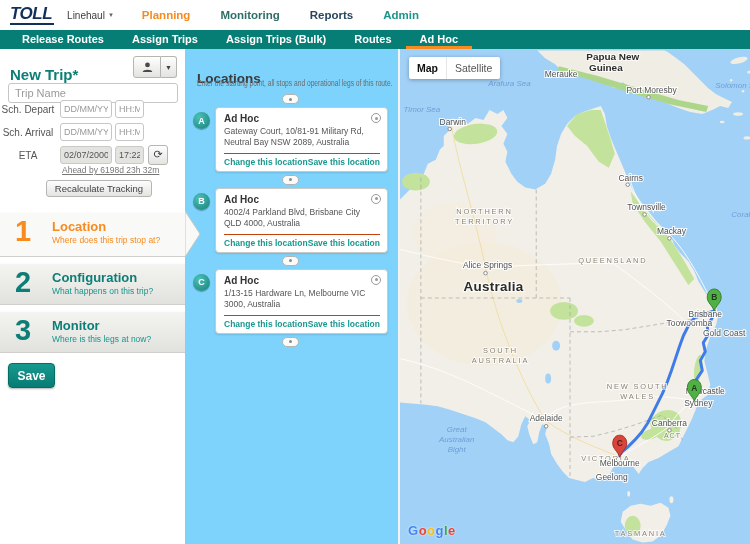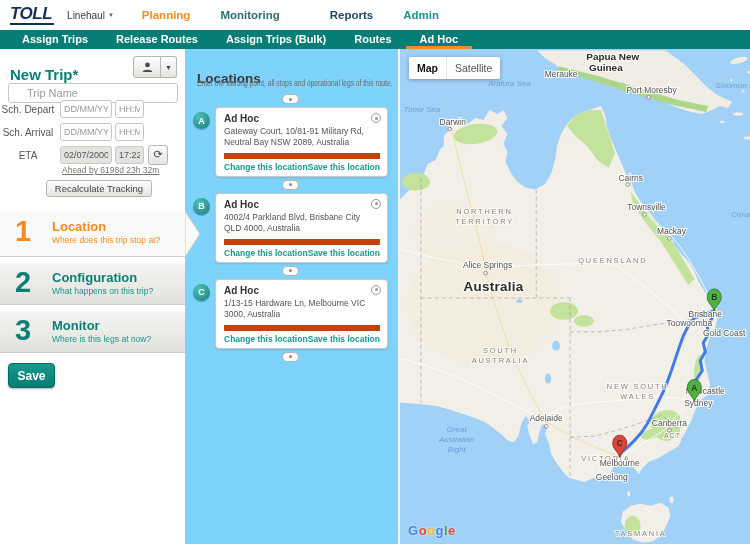--- a/index.html
+++ b/index.html
@@ -8,36 +8,36 @@
 
   
   .topbar{position:absolute;left:0;top:0;width:660px;height:30px;background:#fff;display:flex;align-items:center;}
   .logo{margin-left:10px;font-size:17px;font-weight:900;font-style:italic;color:#13305a;letter-spacing:-.5px;border-bottom:2px solid #13305a;line-height:17px;padding:0 2px 1px 0;}
   .appmenu{margin-left:13px;font-size:10px;color:#3c3c3c;cursor:pointer;display:flex;align-items:center;gap:3px;}
   .appmenu .caret{font-size:6px;color:#666;}
   .topnav{display:flex;margin-left:28px;gap:30px;}
   .topnav .nav-item{font-size:11.5px;font-weight:bold;cursor:pointer;}
   .nav-planning{color:#f68b1f;}
   .nav-monitoring{color:#2d6e68;}
-  .nav-reports{color:#27475f;margin-left:20px;}
+  .nav-reports{color:#27475f;}
   .nav-admin{color:#1b958b;}
 
   
   .subnav{position:absolute;left:0;top:30px;width:750px;height:19px;background:#067d75;display:flex;padding-left:8px;box-sizing:border-box;}
   .subnav .tab{color:#fff;font-size:11px;font-weight:bold;line-height:19px;padding:0 14px;cursor:pointer;white-space:nowrap;}
   .subnav .tab.active{box-shadow:inset 0 -3px 0 #f68b1f;}
 
   
   .trip-panel{position:absolute;left:0;top:49px;width:185px;height:495px;background:#fff;}
   .trip-title{position:absolute;left:10px;top:7px;font-size:15px;font-weight:bold;color:#0c7e76;}
   .user-split{position:absolute;right:8px;top:7px;display:flex;}
   .user-split .btn{height:20px;border:1px solid #b5b5b2;background:linear-gradient(#fefefe,#e3e3e0);display:flex;align-items:center;justify-content:center;cursor:pointer;}
   .user-split .btn.person{width:26px;border-radius:3px 0 0 3px;}
   .user-split .btn.caret{width:15px;border-left:none;border-radius:0 3px 3px 0;font-size:7px;color:#444;}
-  .tripname{position:absolute;left:8px;top:34px;width:170px;height:20px;box-sizing:border-box;border:1px solid #c6c6c3;border-radius:3px;padding:0 18px;font-size:11px;color:#333;font-family:"Liberation Sans",sans-serif;}
+  .tripname{position:absolute;left:8px;top:34px;width:170px;height:20px;box-sizing:border-box;border:1px solid #c6c6c3;border-radius:3px;padding:0 6px;font-size:11px;color:#333;font-family:"Liberation Sans",sans-serif;}
   .tripname::placeholder{color:#9a9a9a;}
   .frow{position:absolute;left:0;height:18px;display:flex;align-items:center;}
   .frow .lbl{width:56px;text-align:center;font-size:10px;color:#555;margin-right:4px;}
   .frow input{height:18px;box-sizing:border-box;border:1px solid #c6c6c3;border-radius:3px;font-size:9px;color:#444;padding:0 3px;font-family:"Liberation Sans",sans-serif;}
   .frow input::placeholder{color:#9a9a9a;}
   .frow .date{width:52px;}
   .frow .time{width:29px;margin-left:3px;}
   .frow input[readonly]{background:#e3e3e0;border-color:#c9c9c6;color:#555;}
   .refresh-btn{width:18px;height:18px;margin-left:4px;border:1px solid #b5b5b2;border-radius:3px;background:linear-gradient(#fefefe,#e3e3e0);font-size:11px;line-height:16px;text-align:center;color:#3a3a3a;cursor:pointer;}
   .eta-status{position:absolute;left:62px;top:116px;font-size:8.5px;color:#777;text-decoration:underline;}
@@ -62,21 +62,21 @@
   .stops{position:absolute;left:8px;top:42px;width:195px;}
   .pill{width:15px;height:8px;border:1px solid #b5b5b0;border-radius:5px;background:#fbfbf9;margin:3px auto;display:flex;align-items:center;justify-content:center;cursor:pointer;}
   .pill .dot{width:3px;height:3px;border-radius:50%;background:#8a8a8a;}
   .stop{position:relative;margin:2px 0;}
   .badge{position:absolute;left:0;top:5px;width:17px;height:17px;border-radius:50%;background:radial-gradient(circle at 35% 30%,#4cc0b6,#17807a);color:#fff;font-size:9px;font-weight:bold;display:flex;align-items:center;justify-content:center;box-shadow:0 1px 1px rgba(0,0,0,.3);z-index:2;}
   .card{margin-left:22px;background:#fff;border:1px solid #c9c9c5;border-radius:4px;box-shadow:0 1px 2px rgba(0,0,0,.12);padding:5px 7px 2px 8px;position:relative;}
   .card .name{font-size:10px;font-weight:bold;color:#333;}
   .gear{position:absolute;right:6px;top:5px;width:8px;height:8px;border:1.5px solid #9a9a9a;border-radius:50%;display:flex;align-items:center;justify-content:center;cursor:pointer;}
   .gear::after{content:"";width:3px;height:3px;border-radius:50%;background:#9a9a9a;}
   .card .addr{font-size:8.5px;color:#555;line-height:1.35;margin-top:2px;padding-right:6px;min-height:12px;}
-  .card .links{display:flex;justify-content:space-between;border-top:6px solid #c2410c;margin-top:4px;padding:3px 0 2px;}
+  .card .links{display:flex;justify-content:space-between;border-top:1px solid #c2410c;margin-top:4px;padding:3px 0 2px;}
   .card .links a{font-size:8.5px;font-weight:bold;color:#18988f;text-decoration:none;cursor:pointer;}
 
   
   .map{position:absolute;left:398px;top:49px;width:352px;height:495px;background:#a2d1f7;overflow:hidden;border-left:2px solid #f4f3f0;box-sizing:border-box;cursor:default;}
   .map svg{position:absolute;left:0;top:0;}
   .map-type{position:absolute;left:9px;top:8px;height:22px;background:#fff;border-radius:2px;box-shadow:0 1px 4px rgba(0,0,0,.3);display:flex;align-items:stretch;z-index:4;}
   .map-type .mt{font-size:10.5px;line-height:22px;padding:0 8px;cursor:pointer;}
   .map-type .mt.sel{font-weight:bold;color:#111;}
   .map-type .mt.unsel{color:#565656;border-left:1px solid #e6e6e6;}
   .glogo{position:absolute;left:8px;bottom:6px;font-size:13px;font-weight:bold;z-index:4;letter-spacing:.5px;text-shadow:0 0 2px rgba(255,255,255,.9);}
@@ -103,22 +103,22 @@
     </div>
     <nav class="topnav">
       <span class="nav-item nav-planning">Planning</span>
       <span class="nav-item nav-monitoring">Monitoring</span>
       <span class="nav-item nav-reports">Reports</span>
       <span class="nav-item nav-admin">Admin</span>
     </nav>
   </header>
 
   <div class="subnav">
+    <span class="tab">Release Routes</span>
     <span class="tab">Assign Trips</span>
-    <span class="tab">Release Routes</span>
     <span class="tab">Assign Trips (Bulk)</span>
     <span class="tab">Routes</span>
     <span class="tab active">Ad Hoc</span>
   </div>
 
   <aside class="trip-panel">
     <h1 class="trip-title">New Trip*</h1>
     <div class="user-split">
       <span class="btn person">
         <svg width="11" height="11" viewBox="0 0 12 12">

